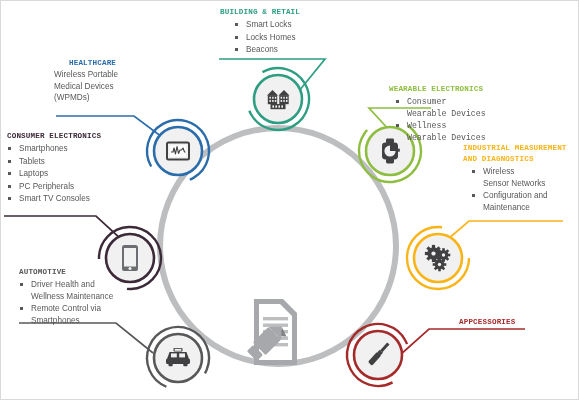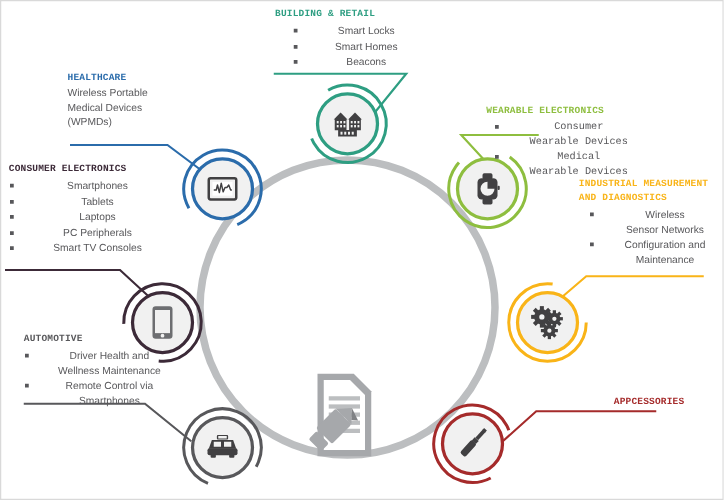--- a/index.html
+++ b/index.html
@@ -27,21 +27,21 @@
     letter-spacing: 0.15px;
     line-height: 11px;
     white-space: nowrap;
     font-family: Liberation Mono, monospace;
   }
   .plain {
     font-size: 8.2px;
     color: #58585b;
     line-height: 11.6px;
   }
-  ul.bullets { list-style: none; text-align: center; }
+  ul.bullets { list-style: none; }
   ul.bullets li {
     position: relative;
     padding-left: 12px;
     font-size: 8.2px;
     color: #58585b;
     line-height: 11.6px;
     margin-top: 1px;
   }
   ul.bullets li .bul {
     position: absolute;
@@ -219,21 +219,21 @@
       <g transform="rotate(-45 -12 14)">
         <rect x="-25" y="7" width="9" height="14" rx="1.6" fill="#a6a8ab"></rect>
         <rect x="-14.5" y="5" width="22" height="18" rx="1.6" fill="#a6a8ab"></rect>
         <polygon points="7.5,5 17,14 7.5,23" fill="#a6a8ab"></polygon>
         <polygon points="17,14 13.5,24.5 10,20.5" fill="#808285"></polygon>
       </g>
     </g>
   </svg>
 
   <div class="txtblock" style="left:53px; top:57px; width:110px;">
-    <div class="heading" style="color:#2b6cab;">HEALTHCARE</div>
+    <div class="heading" style="color:#2b6cab;margin-left:15px;">HEALTHCARE</div>
     <div class="plain" style="margin-top:0;">Wireless Portable</div>
     <div class="plain">Medical Devices</div>
     <div class="plain">(WPMDs)</div>
   </div>
 
   <div class="txtblock" style="left:6px; top:130px; width:130px;">
     <div class="heading" style="color:#3c2a38;">CONSUMER ELECTRONICS</div>
     <ul class="bullets">
       <li><span class="bul"></span><span>Smartphones</span></li>
       <li><span class="bul"></span><span>Tablets</span></li>
@@ -248,39 +248,39 @@
     <ul class="bullets">
       <li><span class="bul"></span><span>Driver Health and</span><br><span>Wellness Maintenance</span></li>
       <li><span class="bul"></span><span>Remote Control via</span><br><span>Smartphones</span></li>
     </ul>
   </div>
 
   <div class="txtblock" style="left:219px; top:6px; width:120px;">
     <div class="heading" style="color:#2e9e82;">BUILDING &amp; RETAIL</div>
     <ul class="bullets" style="margin-left:14px;">
       <li><span class="bul"></span><span>Smart Locks</span></li>
-      <li><span class="bul"></span><span>Smart Homes</span></li>
+      <li><span class="bul"></span><span>Locks Homes</span></li>
       <li><span class="bul"></span><span>Beacons</span></li>
     </ul>
   </div>
 
   <div class="txtblock" style="left:388px; top:42px; width:130px;">
     <div class="heading" style="color:#8ebe3f;margin-top:41px;">WEARABLE ELECTRONICS</div>
     <ul class="bullets" style="margin-left:6px;font-family:Liberation Mono, monospace;">
       <li><span class="bul"></span><span>Consumer</span><br><span>Wearable Devices</span></li>
-      <li><span class="bul"></span><span>Medical</span><br><span>Wearable Devices</span></li>
+      <li><span class="bul"></span><span>Wellness</span><br><span>Wearable Devices</span></li>
     </ul>
   </div>
 
   <div class="txtblock" style="left:462px; top:142px; width:118px;">
     <div class="heading" style="color:#f9b418;">INDUSTRIAL MEASUREMENT</div>
     <div class="heading" style="color:#f9b418;">AND DIAGNOSTICS</div>
     <ul class="bullets" style="margin-left:8px;">
       <li><span class="bul"></span><span>Wireless</span><br><span>Sensor Networks</span></li>
       <li><span class="bul"></span><span>Configuration and</span><br><span>Maintenance</span></li>
     </ul>
   </div>
 
   <div class="txtblock" style="left:458px; top:316px; width:120px;">
-    <div class="heading" style="color:#a52b2b;margin-left:32px;">APPCESSORIES</div>
+    <div class="heading" style="color:#a52b2b;">APPCESSORIES</div>
   </div>
 
 </div>
 
 </body></html>

